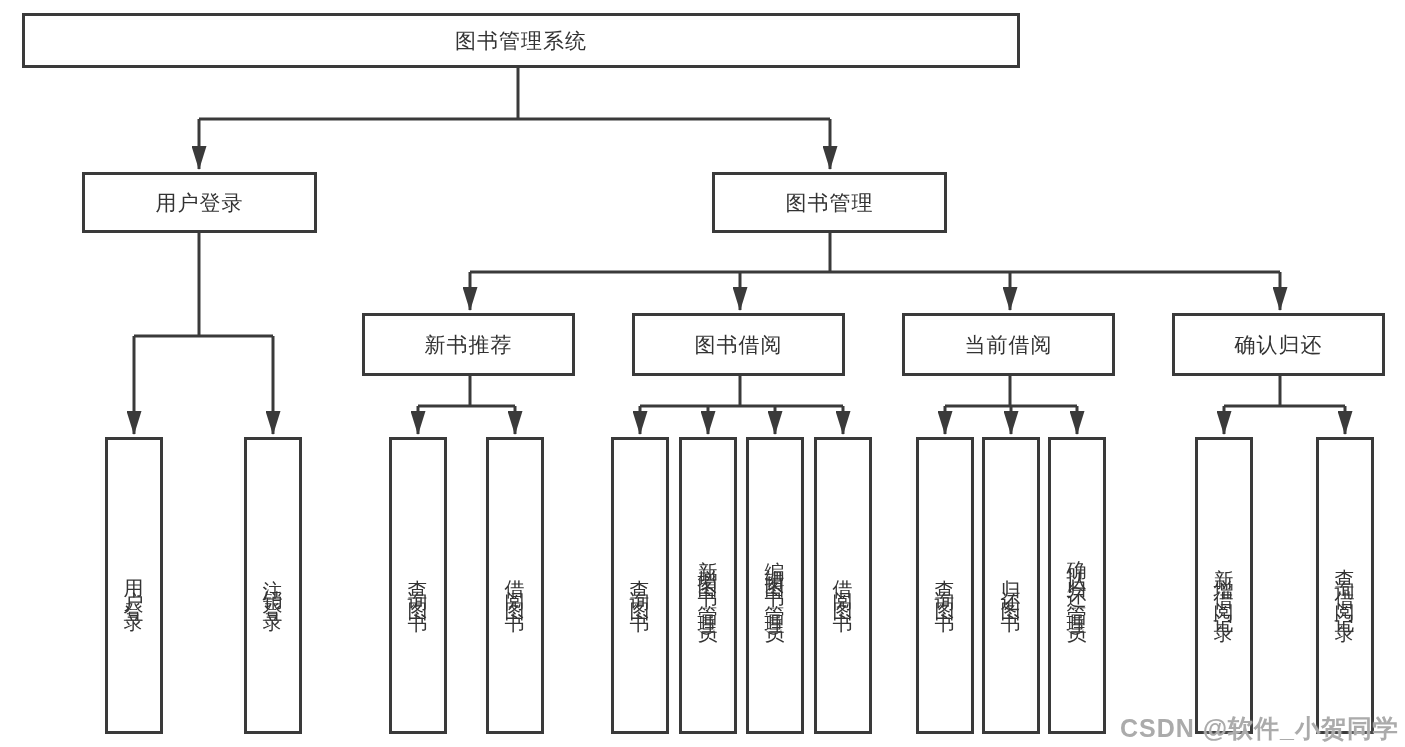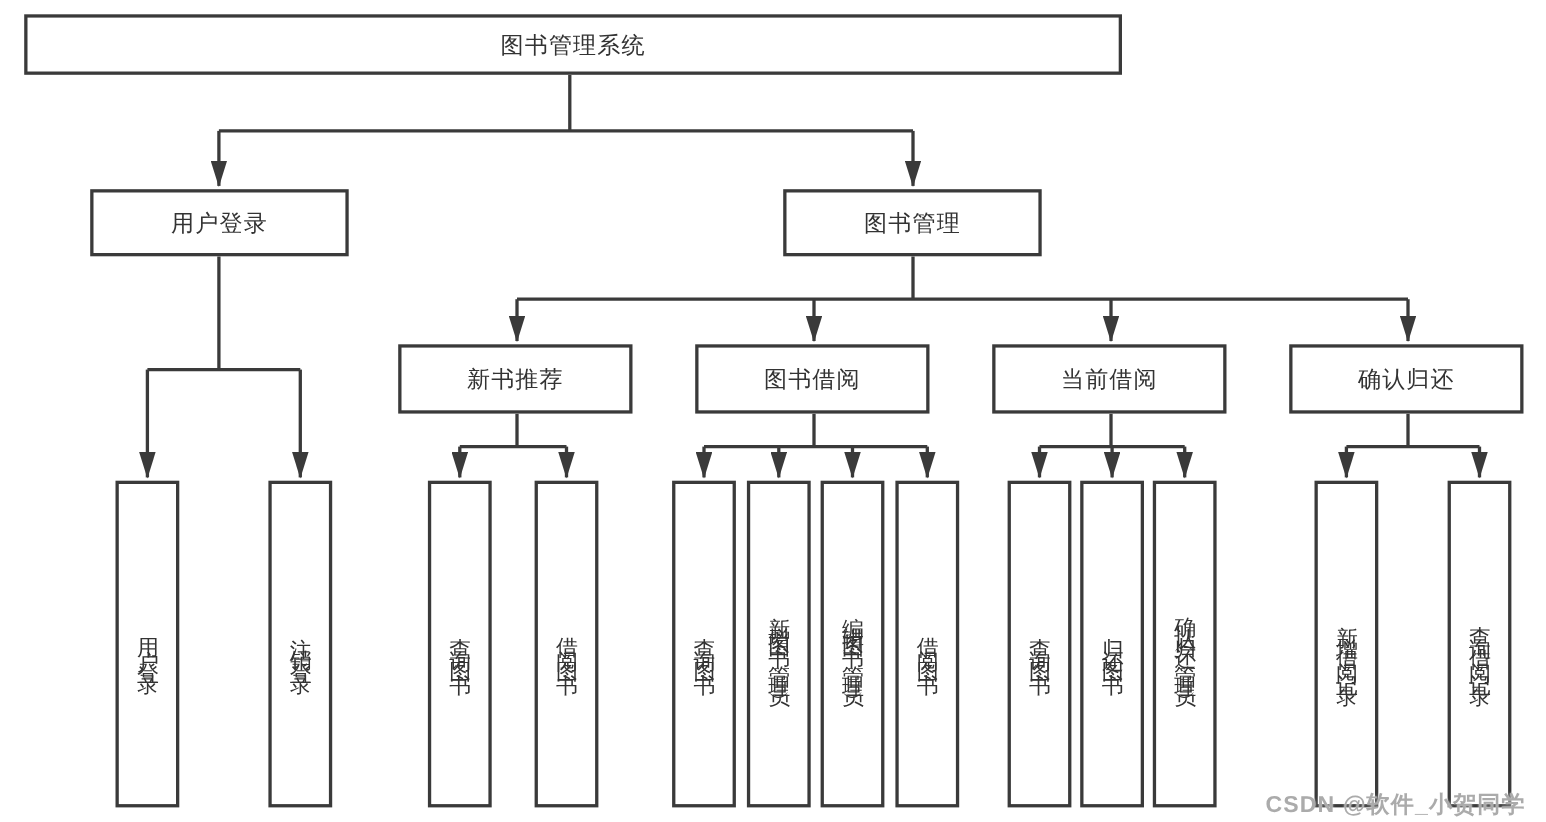--- a/index.html
+++ b/index.html
@@ -56,23 +56,23 @@
   .leaf{top:437px;width:58px;height:297px;}
   .v-label{
     writing-mode:vertical-rl;
     text-orientation:mixed;
     font-size:20px;
     line-height:1;
     white-space:nowrap;
   }
   .watermark{
     position:absolute;
-    right:18px;
+    right:6px;
     bottom:2px;
-    font-size:21px;
+    font-size:25px;
     font-weight:700;
     letter-spacing:1px;
     color:var(--watermark);
     text-shadow:0 0 2px rgba(255,255,255,.9);
     z-index:5;
     white-space:nowrap;
     margin-left:20px;
   }
 </style>
 </head>

